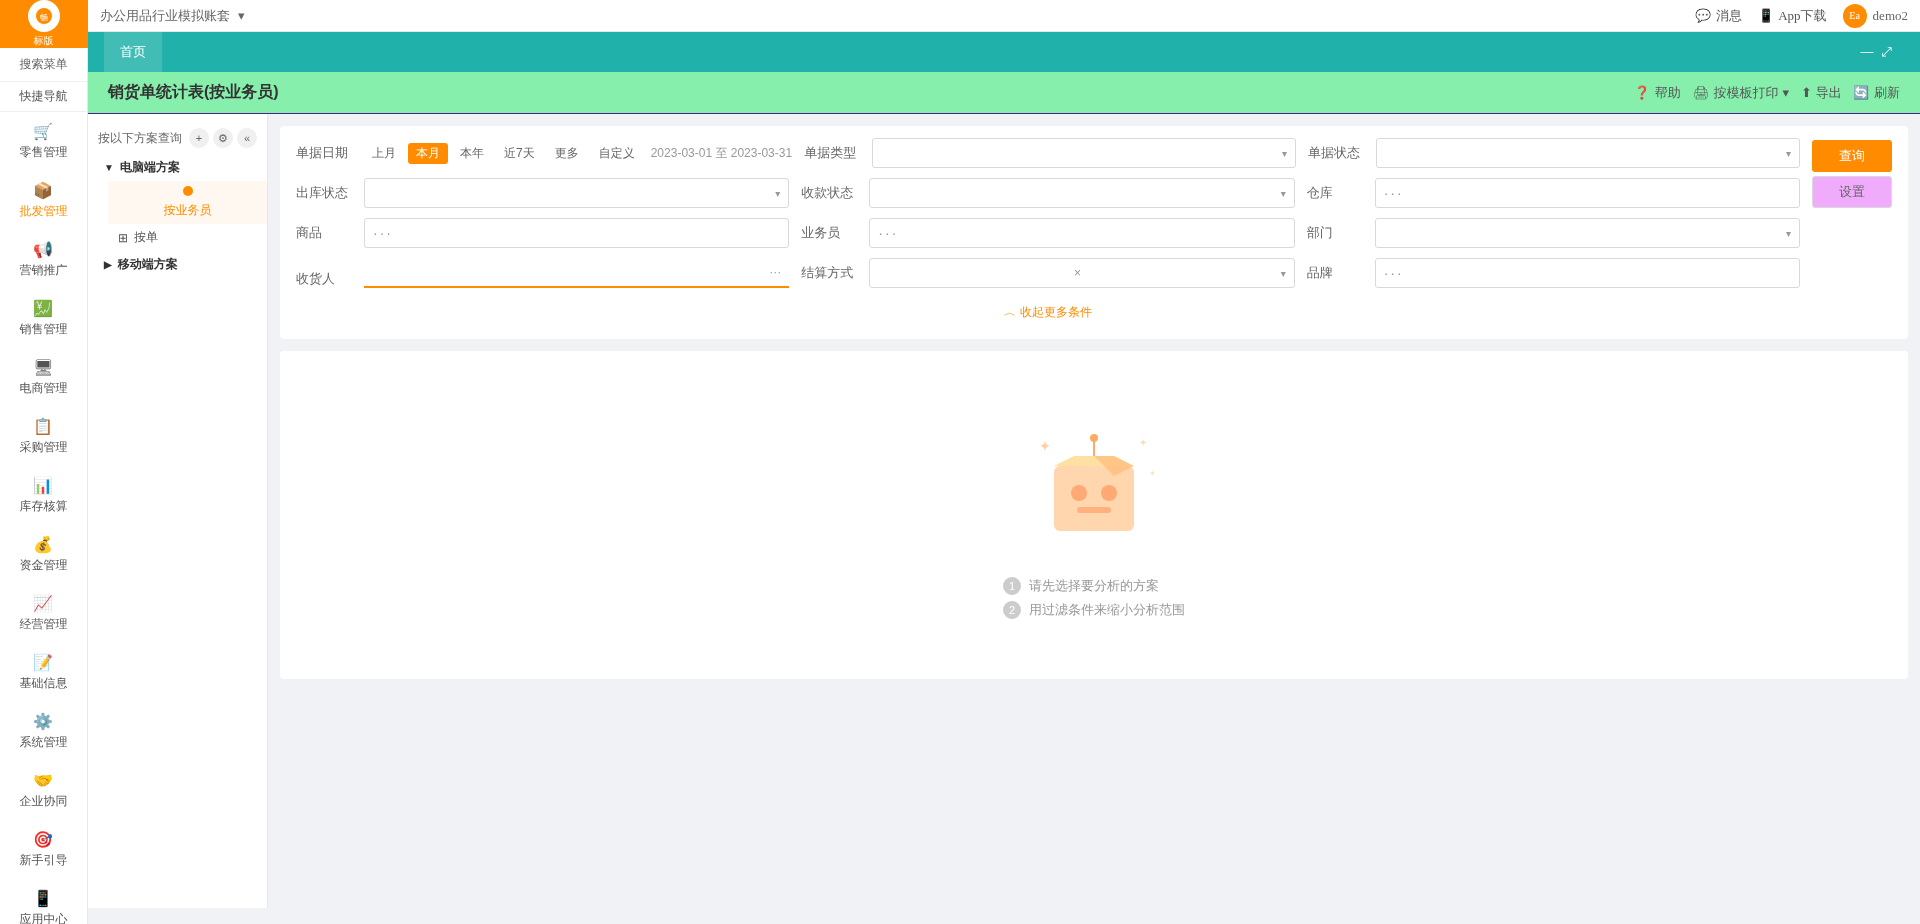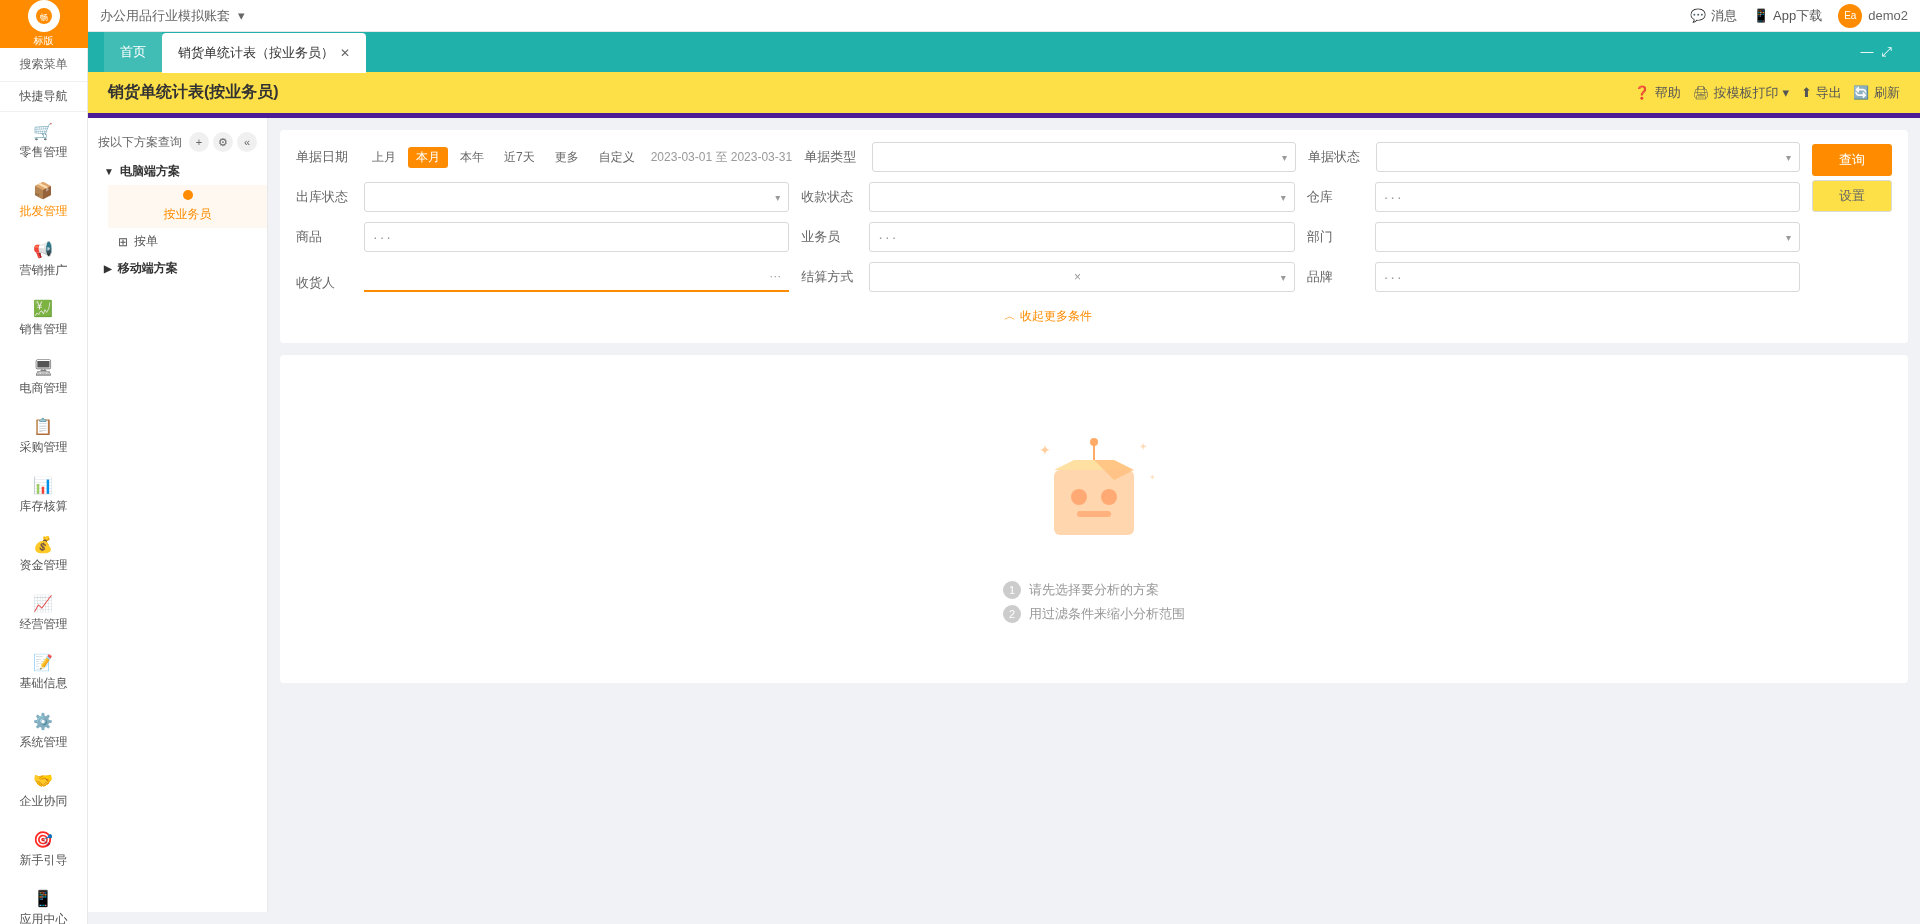--- a/index.html
+++ b/index.html
@@ -20,20 +20,21 @@
     .sidebar-nav { width: 100%; padding: 6px 0; text-align: center; color: #555; font-size: 12px; cursor: pointer; border-bottom: 1px solid #f0f0f0; }
     .sidebar-item { width: 100%; padding: 10px 0; text-align: center; color: #555; font-size: 12px; cursor: pointer; display: flex; flex-direction: column; align-items: center; gap: 3px; }
     .sidebar-item.active { color: #ff8c00; }
     .sidebar-item .item-icon { font-size: 16px; }
 
     
     .top-header {
       position: fixed; left: 88px; top: 0; right: 0; height: 32px; background: #fff;
       border-bottom: 1px solid #e8e8e8; display: flex; align-items: center; padding: 0 12px; z-index: 99;
       justify-content: space-between;
+      font-family: Liberation Serif, serif;
     }
     .header-left { display: flex; align-items: center; gap: 8px; color: #666; font-size: 13px; }
     .header-right { display: flex; align-items: center; gap: 16px; color: #666; font-size: 13px; }
     .header-right .user-info { display: flex; align-items: center; gap: 6px; }
     .user-avatar { width: 24px; height: 24px; border-radius: 50%; background: #ff8c00; display: flex; align-items: center; justify-content: center; color: #fff; font-size: 10px; }
 
     
     .tab-bar {
       position: fixed; left: 88px; top: 32px; right: 0; height: 40px; background: #20b2aa;
       display: flex; align-items: center; z-index: 98; padding: 16px; text-align: center;
@@ -44,22 +45,22 @@
     .tab-close { font-size: 12px; color: #666; cursor: pointer; }
     .tab-bar-expand { margin-left: auto; padding-right: 12px; color: #fff; display: flex; gap: 8px; }
 
     
     .main-content {
       position: fixed; left: 88px; top: 72px; right: 0; bottom: 0; background: #f0f2f5; overflow: auto;
     }
 
     
     .page-header {
-      background: #fde047; padding: 10px 20px; display: flex; align-items: center; justify-content: space-between;
-      border-bottom: 5px solid #4c1d95;
+      background: #86efac; padding: 10px 20px; display: flex; align-items: center; justify-content: space-between;
+      border-bottom: 1px solid #4c1d95;
     }
     .page-title { font-size: 16px; font-weight: bold; color: #333; }
     .page-actions { display: flex; align-items: center; gap: 12px; }
 
     
     .content-body { display: flex; gap: 0; height: calc(100vh - 130px); }
 
     
     .left-panel { width: 180px; background: #fff; border-right: 1px solid #e8e8e8; flex-shrink: 0; padding: 8px 0; }
     .panel-header { display: flex; align-items: center; justify-content: space-between; padding: 6px 10px; color: #666; font-size: 12px; }
@@ -86,21 +87,21 @@
     .filter-select .select-dots { color: #999; font-size: 14px; letter-spacing: 2px; }
     .filter-select .select-x { color: #999; font-size: 12px; cursor: pointer; }
     .filter-input { flex: 1; height: 30px; border: 0; border-bottom: 2px solid #ff8c00; padding: 0 8px; display: flex; align-items: center; justify-content: space-between; cursor: text; background: transparent; font-size: 12px; color: #999; }
     .collapse-btn { display: flex; align-items: center; justify-content: center; gap: 4px; color: #ff8c00; font-size: 12px; cursor: pointer; padding: 6px; }
     .empty-hints { margin-top: 16px; display: flex; flex-direction: column; gap: 6px; }
     .empty-hint { display: flex; align-items: center; gap: 8px; color: #999; font-size: 13px; }
     .hint-num { width: 18px; height: 18px; border-radius: 50%; background: #ccc; color: #fff; display: flex; align-items: center; justify-content: center; font-size: 11px; flex-shrink: 0; }
 
     
     .btn-query { background: #ff8c00; color: #fff; border: none; padding: 7px 20px; border-radius: 3px; cursor: pointer; font-size: 13px; display: block; width: 80px; margin-bottom: 4px; }
-    .btn-settings { background: #fde047; color: #666; border: 1px solid #d9d9d9; padding: 6px 20px; border-radius: 3px; cursor: pointer; font-size: 13px; display: block; width: 80px; }
+    .btn-settings { background: #f0abfc; color: #666; border: 1px solid #d9d9d9; padding: 6px 20px; border-radius: 3px; cursor: pointer; font-size: 13px; display: block; width: 80px; }
 
     .filter-section { display: flex; gap: 0; }
     .filter-fields { flex: 1; }
     .filter-btns { display: flex; flex-direction: column; padding-left: 12px; padding-top: 2px; }
 
     
     .collapse-icon { color: #ff8c00; font-size: 12px; }
 
     .header-icon-btn { display: flex; align-items: center; gap: 4px; cursor: pointer; color: #555; font-size: 13px; }
     .export-btn { display: flex; align-items: center; gap: 4px; cursor: pointer; color: #555; font-size: 13px; }
@@ -204,24 +205,20 @@
     <div class="user-info">
       <div class="user-avatar">Ea</div>
       <span>demo2</span>
     </div>
   </div>
 </div>
 
 <div class="tab-bar">
   <div class="tab-item home">
     <span>首页</span>
-  </div>
-  <div class="tab-item active">
-    <span>销货单统计表（按业务员）</span>
-    <span class="tab-close">✕</span>
   </div>
   <div class="tab-bar-expand">
     <span style="cursor:pointer;">—</span>
     <span style="cursor:pointer;">⤢</span>
   </div>
 </div>
 
 <div class="main-content">
 
   <div class="page-header">

